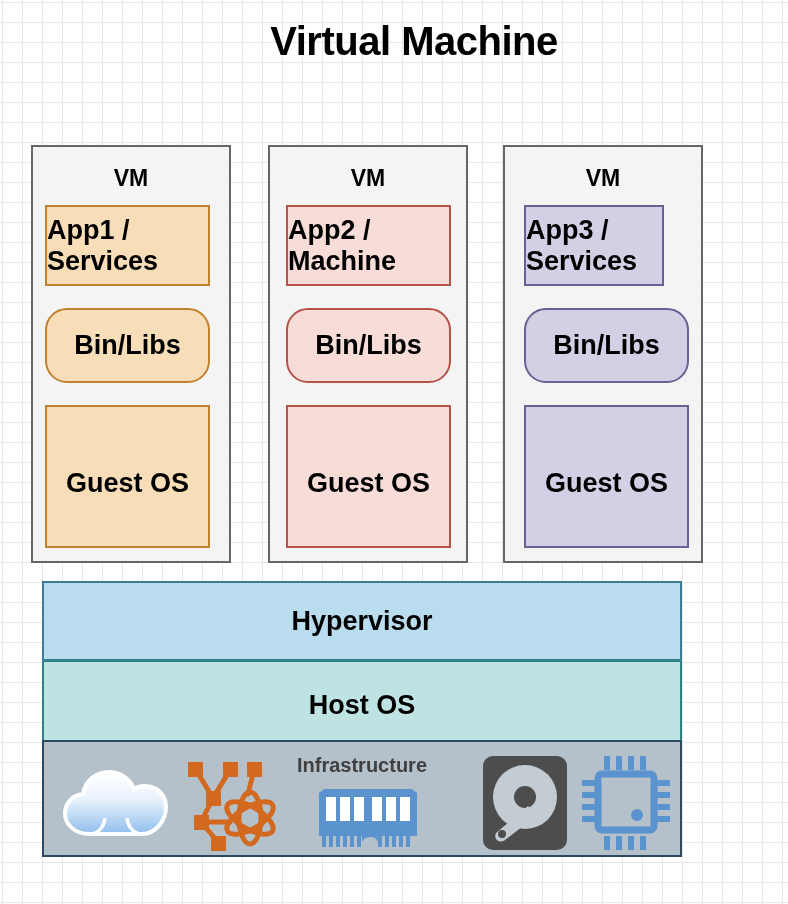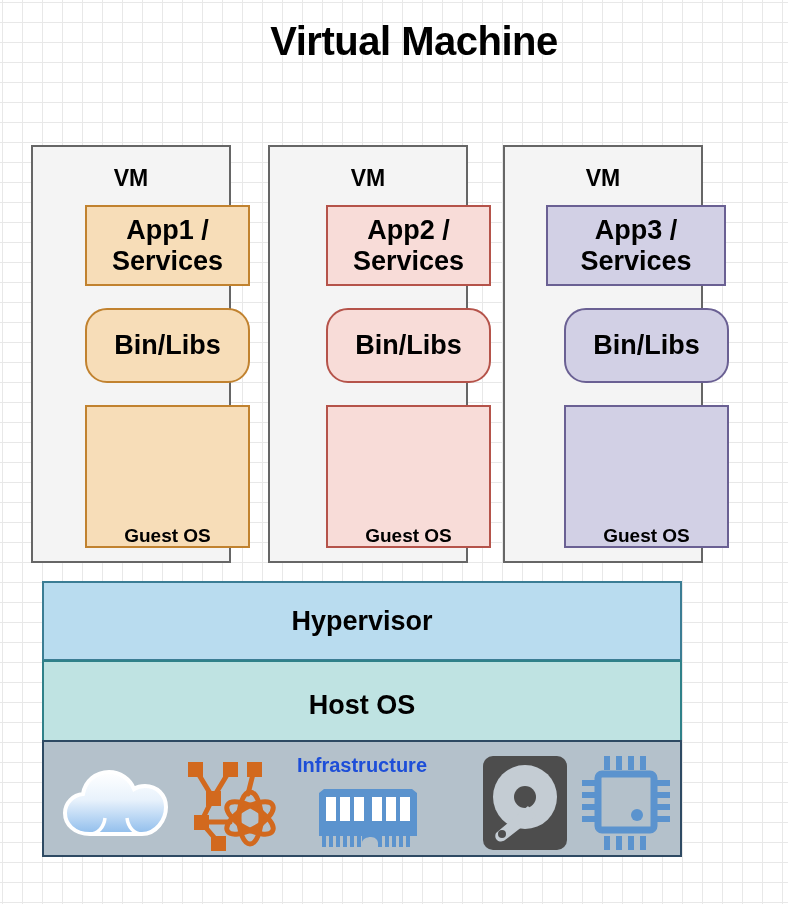--- a/index.html
+++ b/index.html
@@ -69,29 +69,28 @@
 
   
   .stack-box {
     position: absolute;
     box-sizing: border-box;
     border-width: 2px;
     border-style: solid;
     display: flex;
     align-items: center;
     justify-content: center;
-    text-align: center;
+    text-align: left;
     font-weight: bold;
     color: #000000;
     line-height: 1.12;
-    margin-left: 40px;
   }
   .app-box   { font-size: 27px; }
   .bin-box   { font-size: 27px; border-radius: 22px; }
-  .guest-box { font-size: 19px; align-items: flex-end; }
+  .guest-box { font-size: 27px; align-items: flex-end; padding-bottom: 48px; }
 
   
   .c-orange { background: #f7ddb8; border-color: #c1822f; }
   .c-red    { background: #f8dcd8; border-color: #b5534a; }
   .c-purple { background: #d2d0e5; border-color: #6a6093; }
 
   
   .layer-bar {
     position: absolute;
     box-sizing: border-box;
@@ -114,21 +113,21 @@
     border: 2px solid #2e4a63;
   }
   #infra-label {
     position: absolute;
     top: 12px;
     left: 0;
     width: 100%;
     text-align: center;
     font-size: 20px;
     font-weight: bold;
-    color: #1d4ed8;
+    color: #404040;
   }
   .infra-icon {
     position: absolute;
   }
 </style>
 </head>
 <body>
 
 <div id="canvas">
 
@@ -139,28 +138,28 @@
   <div class="vm-box" style="left:31px; top:145px; width:200px; height:418px;">
     <div class="vm-label">VM</div>
   </div>
   <div class="stack-box app-box c-orange" style="left:45px; top:205px; width:165px; height:81px;">App1 / Services</div>
   <div class="stack-box bin-box c-orange" style="left:45px; top:308px; width:165px; height:75px;">Bin/Libs</div>
   <div class="stack-box guest-box c-orange" style="left:45px; top:405px; width:165px; height:143px;">Guest OS</div>
 
   <div class="vm-box" style="left:268px; top:145px; width:200px; height:418px;">
     <div class="vm-label">VM</div>
   </div>
-  <div class="stack-box app-box c-red" style="left:286px; top:205px; width:165px; height:81px;">App2 / Services</div>
+  <div class="stack-box app-box c-red" style="left:286px; top:205px; width:165px; height:81px;">App2 / Machine</div>
   <div class="stack-box bin-box c-red" style="left:286px; top:308px; width:165px; height:75px;">Bin/Libs</div>
   <div class="stack-box guest-box c-red" style="left:286px; top:405px; width:165px; height:143px;">Guest OS</div>
 
   <div class="vm-box" style="left:503px; top:145px; width:200px; height:418px;">
     <div class="vm-label">VM</div>
   </div>
-  <div class="stack-box app-box c-purple" style="left:506px; top:205px; width:180px; height:81px;">App3 / Services</div>
+  <div class="stack-box app-box c-purple" style="left:524px; top:205px; width:140px; height:81px;">App3 / Services</div>
   <div class="stack-box bin-box c-purple" style="left:524px; top:308px; width:165px; height:75px;">Bin/Libs</div>
   <div class="stack-box guest-box c-purple" style="left:524px; top:405px; width:165px; height:143px;">Guest OS</div>
 
   <div class="layer-bar" id="hypervisor-bar" style="left:42px; top:581px; width:640px; height:80px;">Hypervisor</div>
 
   <div class="layer-bar" id="hostos-bar" style="left:42px; top:660px; width:640px; height:91px;">Host OS</div>
 
   <div id="infra-bar" style="left:42px; top:740px; width:640px; height:117px;">
 
     <div id="infra-label">Infrastructure</div>

